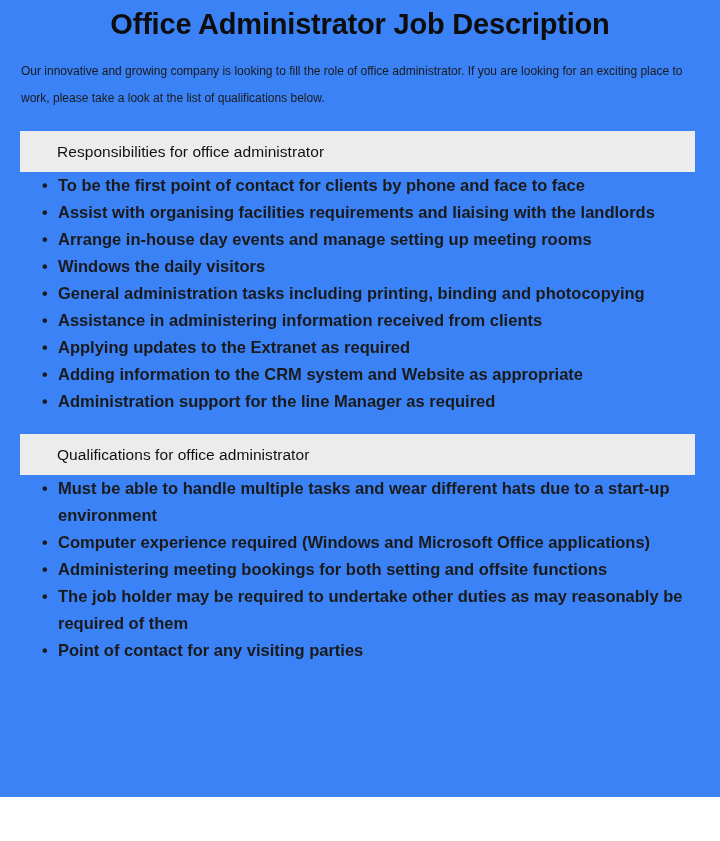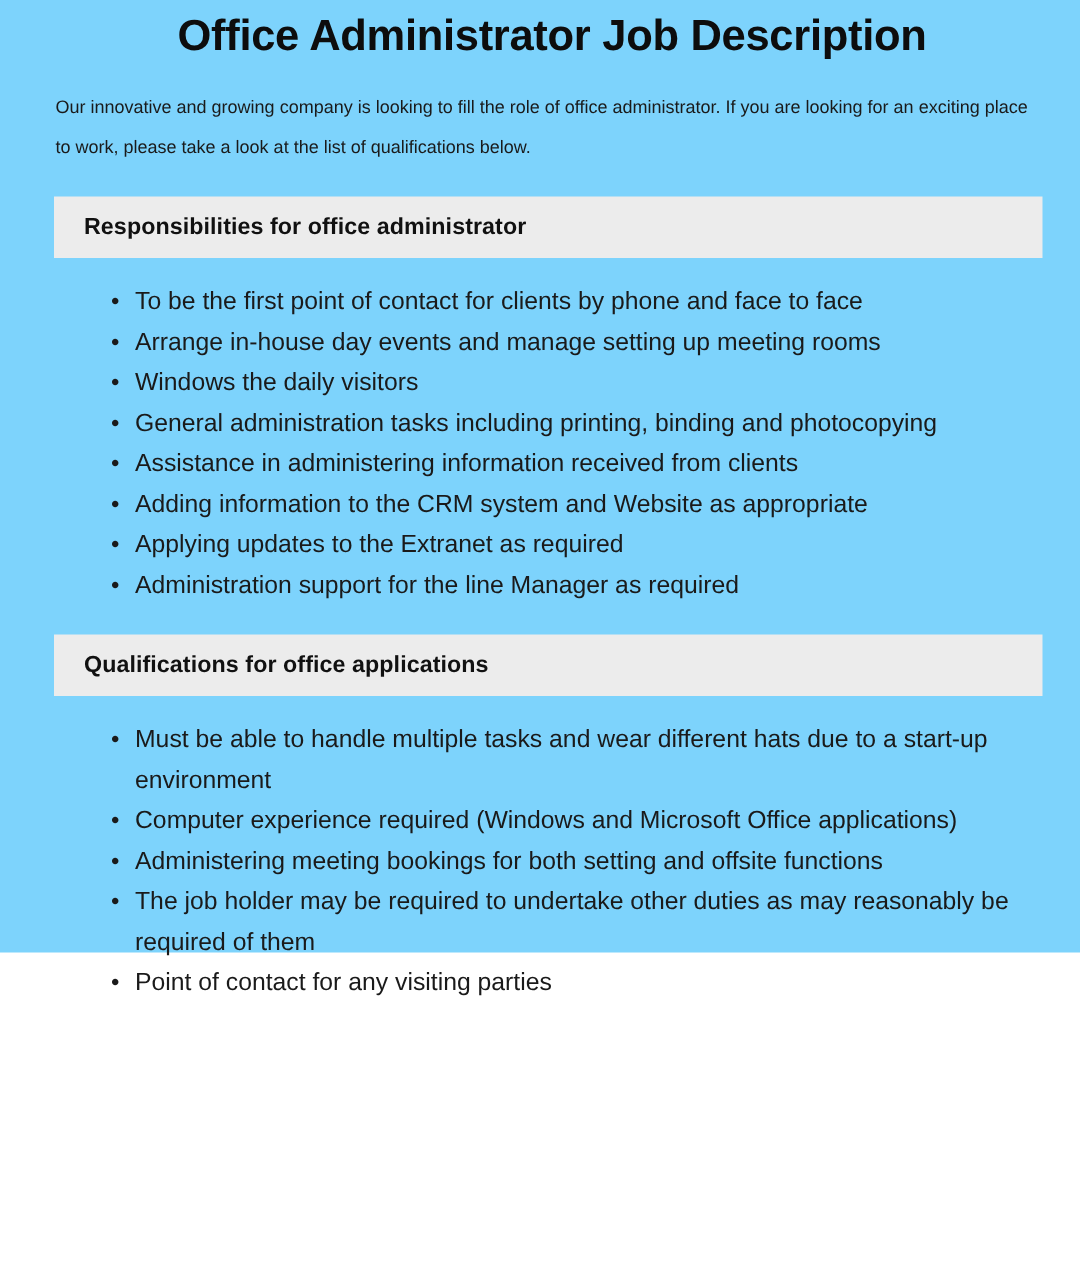--- a/index.html
+++ b/index.html
@@ -10,25 +10,24 @@
   body {
     width: 720px;
     height: 841px;
     font-family: "Liberation Sans", sans-serif;
     color: #111111;
     -webkit-font-smoothing: antialiased;
     overflow: hidden;
   }
   .page {
     width: 720px;
-    height: 635px;
+    height: 797px;
     position: relative;
     box-sizing: border-box;
-    background: #7dd3fc;
-    padding-left: 16px;
+    background: #3b82f6;
   }
 
   
   .doc-title {
     margin: 0;
     padding: 6px 20px 0 20px;
     text-align: center;
     font-size: 29px;
     font-weight: bold;
     line-height: 36px;
@@ -50,33 +49,35 @@
     margin: 0 25px 0 20px;
     background: #ececec;
     height: 41px;
     display: flex;
     align-items: center;
     box-sizing: border-box;
     padding: 0 0 0 20px;
   }
   .section-bar-title {
     font-size: 15.5px;
-    font-weight: bold;
+    font-weight: normal;
     line-height: 20px;
     color: #111111;
     letter-spacing: 0.05px;
+    margin-left: 17px;
   }
   .bar-responsibilities { margin-top: 19px; }
   .bar-qualifications   { margin-top: 19px; }
 
   
   ul.bullets {
     list-style: none;
-    margin: 16px;
+    margin: 0;
     padding: 0;
+    font-weight: bold;
   }
   ul.bullets li {
     position: relative;
     font-size: 16.5px;
     line-height: 27px;
     color: #1a1a1a;
     padding-left: 58px;
     padding-right: 28px;
   }
   ul.bullets li::before {
@@ -99,31 +100,32 @@
   <h1 class="doc-title">Office Administrator Job Description</h1>
 
   <p class="intro">Our innovative and growing company is looking to fill the role of office administrator. If you are looking for an exciting place to work, please take a look at the list of qualifications below.</p>
 
   <div class="section-bar bar-responsibilities">
     <span class="section-bar-title">Responsibilities for office administrator</span>
   </div>
 
   <ul class="bullets list-responsibilities">
     <li>To be the first point of contact for clients by phone and face to face</li>
+    <li>Assist with organising facilities requirements and liaising with the landlords</li>
     <li>Arrange in-house day events and manage setting up meeting rooms</li>
     <li>Windows the daily visitors</li>
     <li>General administration tasks including printing, binding and photocopying</li>
     <li>Assistance in administering information received from clients</li>
+    <li>Applying updates to the Extranet as required</li>
     <li>Adding information to the CRM system and Website as appropriate</li>
-    <li>Applying updates to the Extranet as required</li>
     <li>Administration support for the line Manager as required</li>
   </ul>
 
   <div class="section-bar bar-qualifications">
-    <span class="section-bar-title">Qualifications for office applications</span>
+    <span class="section-bar-title">Qualifications for office administrator</span>
   </div>
 
   <ul class="bullets list-qualifications">
     <li>Must be able to handle multiple tasks and wear different hats due to a start-up environment</li>
     <li>Computer experience required (Windows and Microsoft Office applications)</li>
     <li>Administering meeting bookings for both setting and offsite functions</li>
     <li>The job holder may be required to undertake other duties as may reasonably be required of them</li>
     <li>Point of contact for any visiting parties</li>
   </ul>
 

